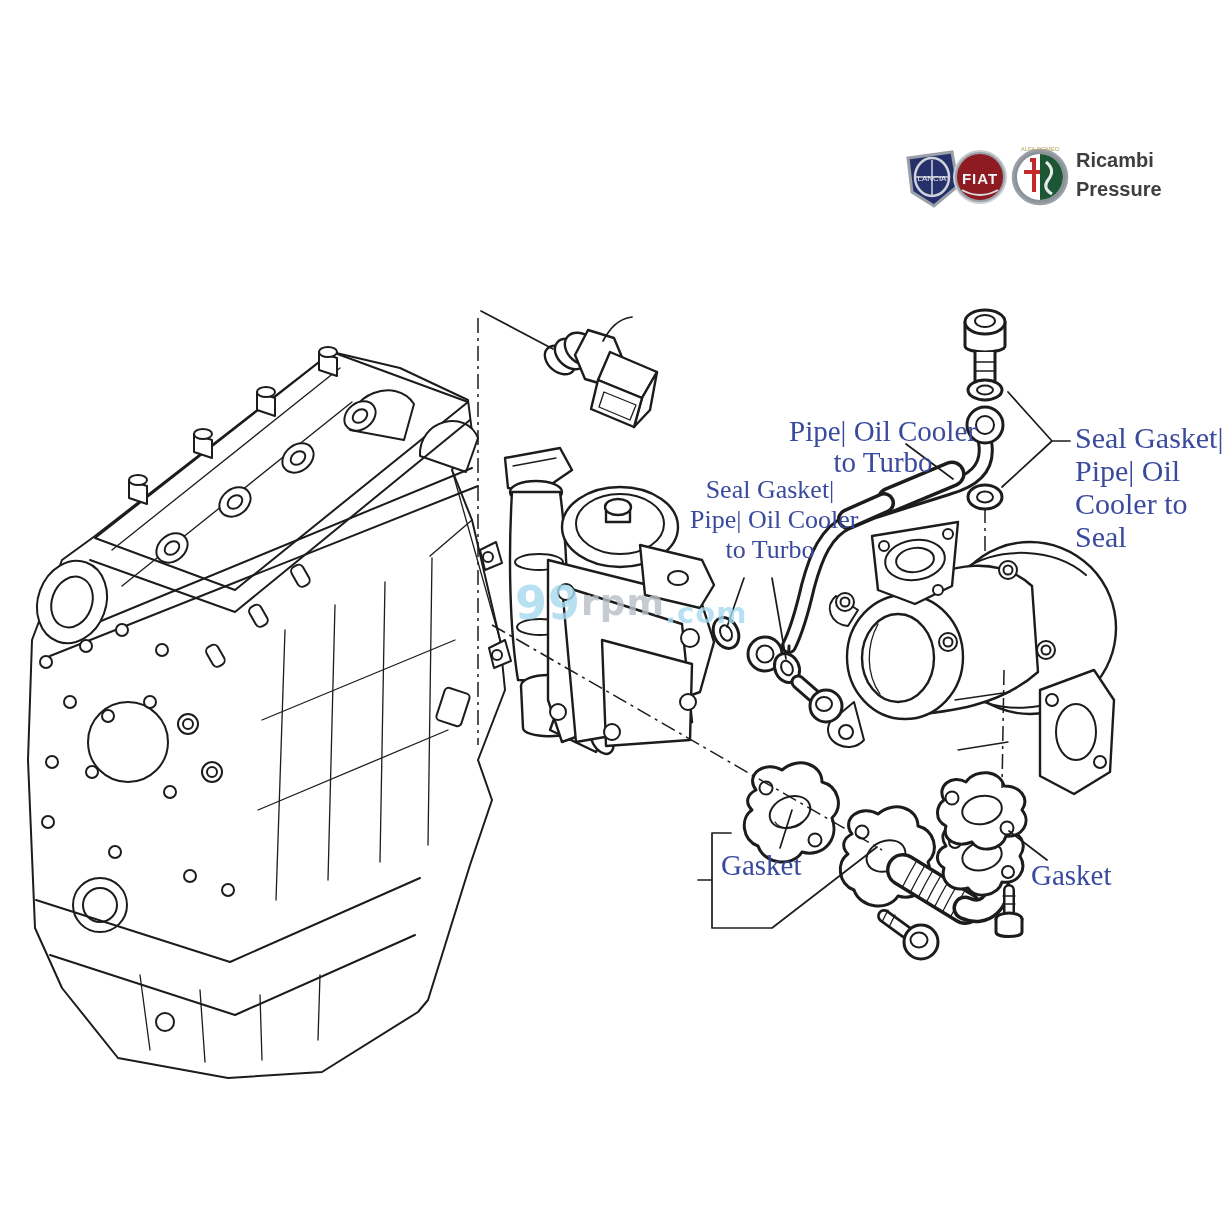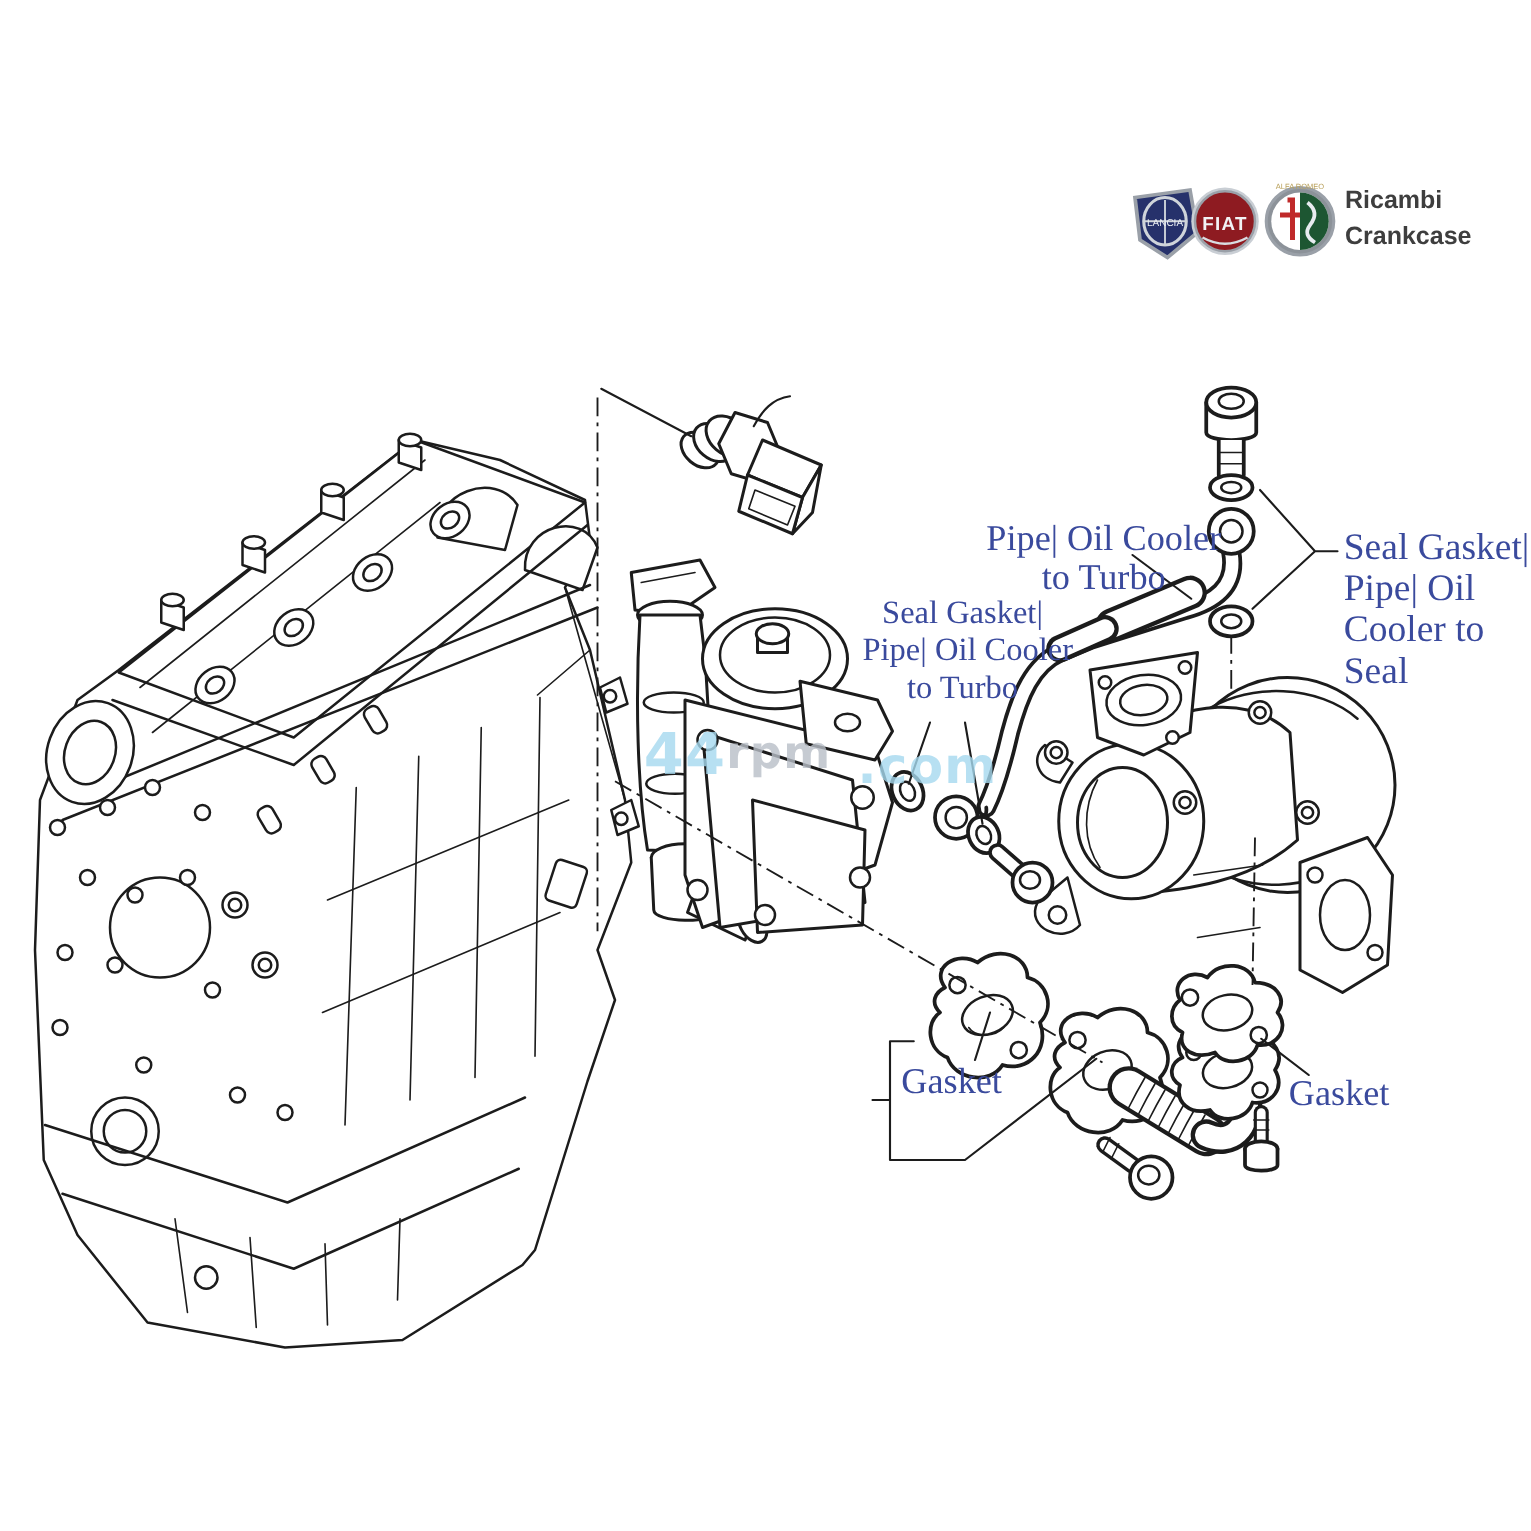--- a/index.html
+++ b/index.html
@@ -27,21 +27,21 @@
   .lbl-pwg{left:496px;top:853px;font-size:29px;line-height:33px;}
   .lbl-gasket-left{left:721px;top:849px;font-size:29px;}
   .lbl-gasket-right{left:1031px;top:859px;font-size:29px;}
   .brand-text{position:absolute;left:1076px;top:146px;color:var(--brand-text);
     font-family:"Liberation Sans",sans-serif;font-weight:bold;font-size:20px;line-height:29px;}
   .watermark{position:absolute;left:515px;top:580px;opacity:.8;
     font-family:"DejaVu Sans",sans-serif;font-weight:bold;letter-spacing:1px;
     display:flex;align-items:flex-start;}
   .wm-99{color:var(--watermark-cyan);font-size:46px;line-height:46px;}
   .wm-rpm{color:var(--watermark-gray);font-size:36px;line-height:46px;}
-  .wm-com{color:var(--watermark-cyan);font-size:40px;line-height:30px;margin-top:18px;margin-left:21px;}
+  .wm-com{color:var(--watermark-cyan);font-size:29px;line-height:30px;margin-top:18px;}
 </style>
 </head>
 <body>
 
 <div class="canvas">
 
   <svg width="1225" height="1225" viewBox="0 0 1225 1225">
 
     <g>
       <path class="lnf" d="M 332,352 L 400,368 L 468,400 L 472,432 L 452,470 L 472,520 L 500,640 L 505,690 L 478,760 L 492,800 L 470,865 L 428,1000 L 418,1012 L 322,1072 L 228,1078 L 118,1058 L 62,988 L 35,928 L 28,760 L 32,640 L 62,560 L 95,536 Z"></path>
@@ -346,25 +346,25 @@
         <path d="M 1030,160 L 1034,160 L 1034,192 M 1024,172 L 1040,172" stroke="var(--alfa-red)" stroke-width="4" fill="none"></path>
         <path d="M 1046,162 Q 1056,170 1048,180 Q 1042,188 1052,194" stroke="#e8ecf0" stroke-width="3" fill="none"></path>
         <circle cx="1040" cy="177" r="27" fill="none" stroke="var(--chrome)" stroke-width="2.5"></circle>
         <text x="1040" y="151" text-anchor="middle" font-family="Liberation Sans, sans-serif" font-size="6" fill="#b9a15c">ALFA ROMEO</text>
       </g>
     </g>
   </svg>
 
   <div class="brand-text">
     <div>Ricambi</div>
-    <div>Crankcase</div>
+    <div>Pressure</div>
   </div>
 
   <div class="watermark">
-    <span class="wm-99">44</span>
+    <span class="wm-99">99</span>
       <span class="wm-rpm">rpm</span>
       <span class="wm-com">.com</span>
   </div>
 
 
   <div class="label lbl-pipe-oct">
     <div>Pipe| Oil Cooler</div>
     <div>to Turbo</div>
   </div>
 

